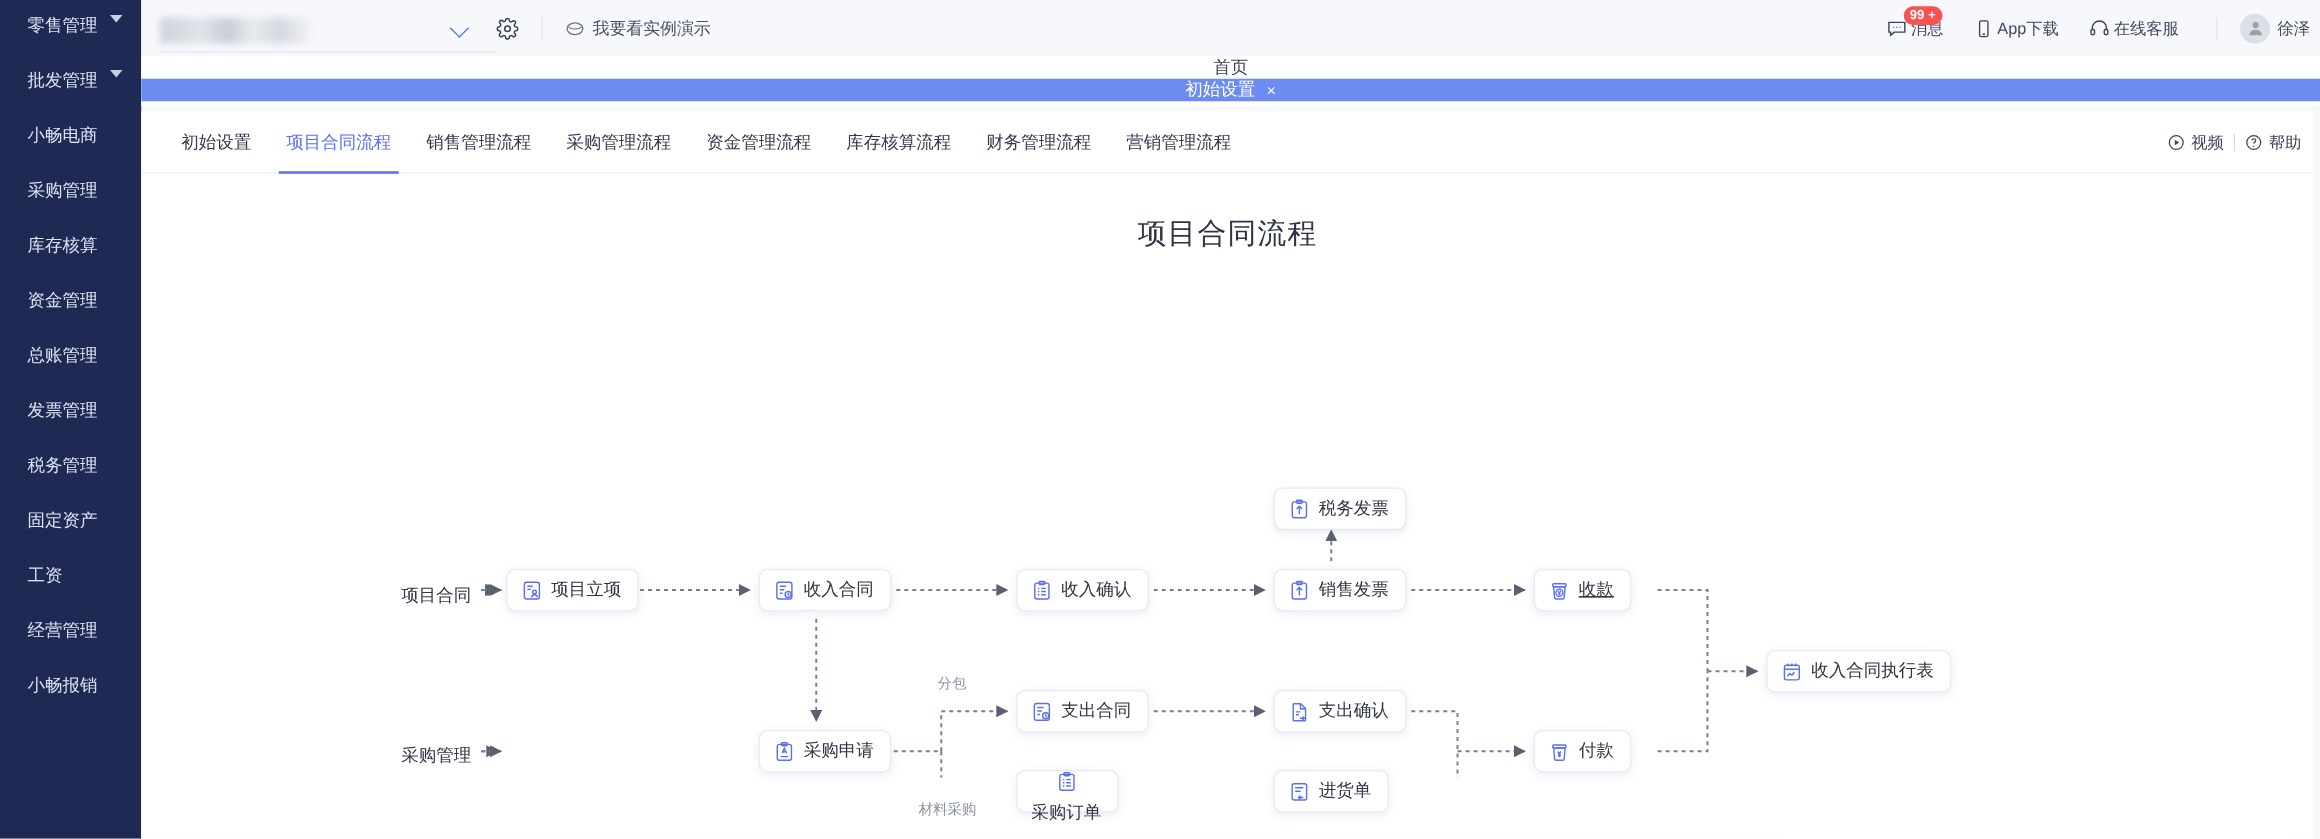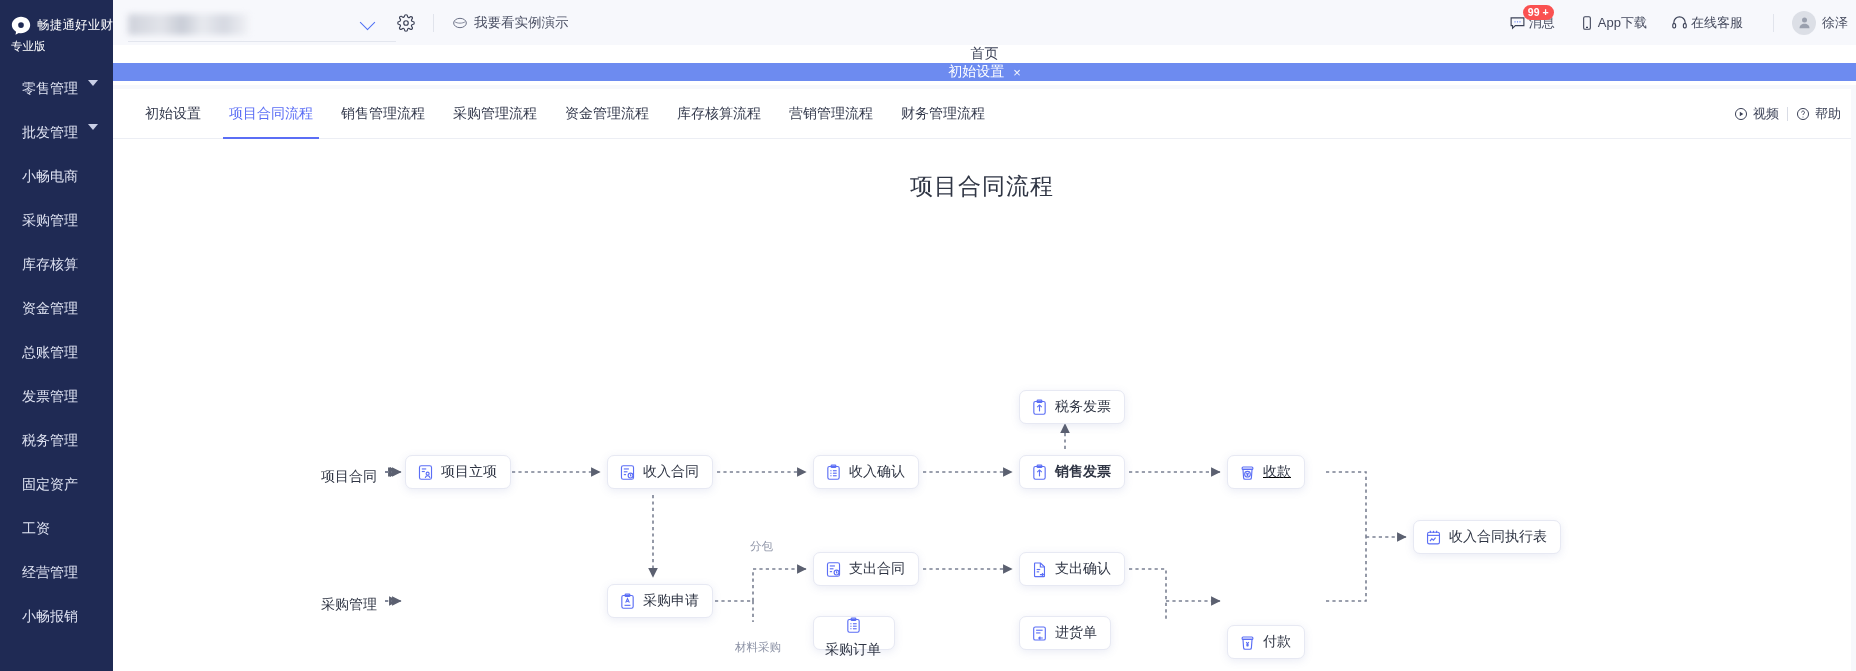--- a/index.html
+++ b/index.html
@@ -150,30 +150,20 @@
   .edgelabel {
     position: absolute; font-size: 11.5px; color: #8d93a6; white-space: nowrap;
   }
 </style>
 </head>
 <body>
 
 <div id="app">
 
   <aside class="sidebar">
-    <div class="brand">
-      <div class="brand-row">
-        <svg class="brand-logo" viewBox="0 0 24 24">
-          <path d="M12 2C6.5 2 2 6 2 11c0 3 1.8 5.6 4.6 7.2l-.6 3.3 3.6-1.9c.8.2 1.6.3 2.4.3 5.5 0 10-4 10-9S17.5 2 12 2z" fill="#ffffff"></path>
-          <circle cx="12" cy="11" r="3.1" fill="#1f2a54"></circle>
-        </svg>
-        <span class="brand-name">畅捷通好业财</span>
-      </div>
-      <div class="brand-sub">专业版</div>
-    </div>
     <nav class="side-menu">
         <div class="side-item">
           <span>零售管理</span>
           <span class="caret-down"></span>
         </div>
         <div class="side-item">
           <span>批发管理</span>
           <span class="caret-down"></span>
         </div>
         <div class="side-item">
@@ -294,24 +284,24 @@
         <div class="subtab">
           <span>采购管理流程</span>
         </div>
         <div class="subtab">
           <span>资金管理流程</span>
         </div>
         <div class="subtab">
           <span>库存核算流程</span>
         </div>
         <div class="subtab">
+          <span>财务管理流程</span>
+        </div>
+        <div class="subtab">
           <span>营销管理流程</span>
-        </div>
-        <div class="subtab">
-          <span>财务管理流程</span>
         </div>
         <div class="subtab-right">
         <div class="sr-item">
           <svg width="14" height="14" viewBox="0 0 24 24" fill="none" stroke="#3c4257" stroke-width="1.7">
             <circle cx="12" cy="12" r="9.5"></circle>
             <path d="M10 8.2l6 3.8-6 3.8z" fill="#3c4257" stroke="none"></path>
           </svg>
           <span>视频</span>
         </div>
         <div class="sr-sep"></div>
@@ -402,21 +392,21 @@
               <rect x="8.6" y="1.6" width="6.8" height="3.4" rx="1.2" fill="none" stroke="#5b6ef5" stroke-width="1.6"></rect>
               <line x1="7.5" y1="9.5" x2="9.2" y2="9.5" fill="none" stroke="#5b6ef5" stroke-width="1.6"></line>
               <line x1="11.2" y1="9.5" x2="16.5" y2="9.5" fill="none" stroke="#5b6ef5" stroke-width="1.6"></line>
               <line x1="7.5" y1="13" x2="9.2" y2="13" fill="none" stroke="#5b6ef5" stroke-width="1.6"></line>
               <line x1="11.2" y1="13" x2="16.5" y2="13" fill="none" stroke="#5b6ef5" stroke-width="1.6"></line>
               <line x1="7.5" y1="16.6" x2="9.2" y2="16.6" fill="none" stroke="#5b6ef5" stroke-width="1.6"></line>
               <line x1="11.2" y1="16.6" x2="16.5" y2="16.6" fill="none" stroke="#5b6ef5" stroke-width="1.6"></line>
             </svg>
             <span class="nlabel">收入确认</span>
           </div>
-          <div class="node" style="left: 906px; top: 253px; font-weight: bold;">
+          <div class="node" style="left: 906px; top: 253px;">
             <svg class="nicon" viewBox="0 0 24 24">
               <rect x="4" y="3.5" width="16" height="18" rx="2.3" fill="none" stroke="#5b6ef5" stroke-width="1.6"></rect>
               <rect x="8.6" y="1.6" width="6.8" height="3.4" rx="1.2" fill="none" stroke="#5b6ef5" stroke-width="1.6"></rect>
               <path d="M12 17.5V8.5" fill="none" stroke="#5b6ef5" stroke-width="1.6"></path>
               <path d="M8.8 11.6L12 8.4l3.2 3.2" fill="none" stroke="#5b6ef5" stroke-width="1.6"></path>
             </svg>
             <span class="nlabel">销售发票</span>
           </div>
           <div class="node" style="left: 906px; top: 188px;">
             <svg class="nicon" viewBox="0 0 24 24">
@@ -493,21 +483,21 @@
           </div>
           <div class="node" style="left: 906px; top: 414px;">
             <svg class="nicon" viewBox="0 0 24 24">
               <rect x="3.8" y="2.8" width="16.4" height="18.4" rx="2.3" fill="none" stroke="#5b6ef5" stroke-width="1.6"></rect>
               <line x1="7.2" y1="7.4" x2="16.4" y2="7.4" fill="none" stroke="#5b6ef5" stroke-width="1.6"></line>
               <line x1="7.2" y1="11.2" x2="13.4" y2="11.2" fill="none" stroke="#5b6ef5" stroke-width="1.6"></line>
               <path d="M16.6 18.4H11M13.2 16.3l-2.2 2.1 2.2 2.1" fill="none" stroke="#5b6ef5" stroke-width="1.6"></path>
             </svg>
             <span class="nlabel">进货单</span>
           </div>
-          <div class="node" style="left: 1114px; top: 382px; margin-top: 41px;">
+          <div class="node" style="left: 1114px; top: 382px;">
             <svg class="nicon" viewBox="0 0 24 24">
               <path d="M5.6 7.6h12.8l-.9 12a2 2 0 01-2 1.9H8.5a2 2 0 01-2-1.9z" fill="none" stroke="#5b6ef5" stroke-width="1.6"></path>
               <rect x="4.4" y="4.2" width="15.2" height="3.4" rx="1.4" fill="none" stroke="#5b6ef5" stroke-width="1.6"></rect>
               <path d="M10.2 11.6l1.8 2.3 1.8-2.3M12 13.9v3.8M10.4 14.8h3.2M10.4 16.4h3.2" fill="none" stroke="#5b6ef5" stroke-width="1.6"></path>
             </svg>
             <span class="nlabel">付款</span>
           </div>
         </div>
       <div>
           <div class="rowlabel" style="left: 208px; top: 266px;">项目合同</div>

